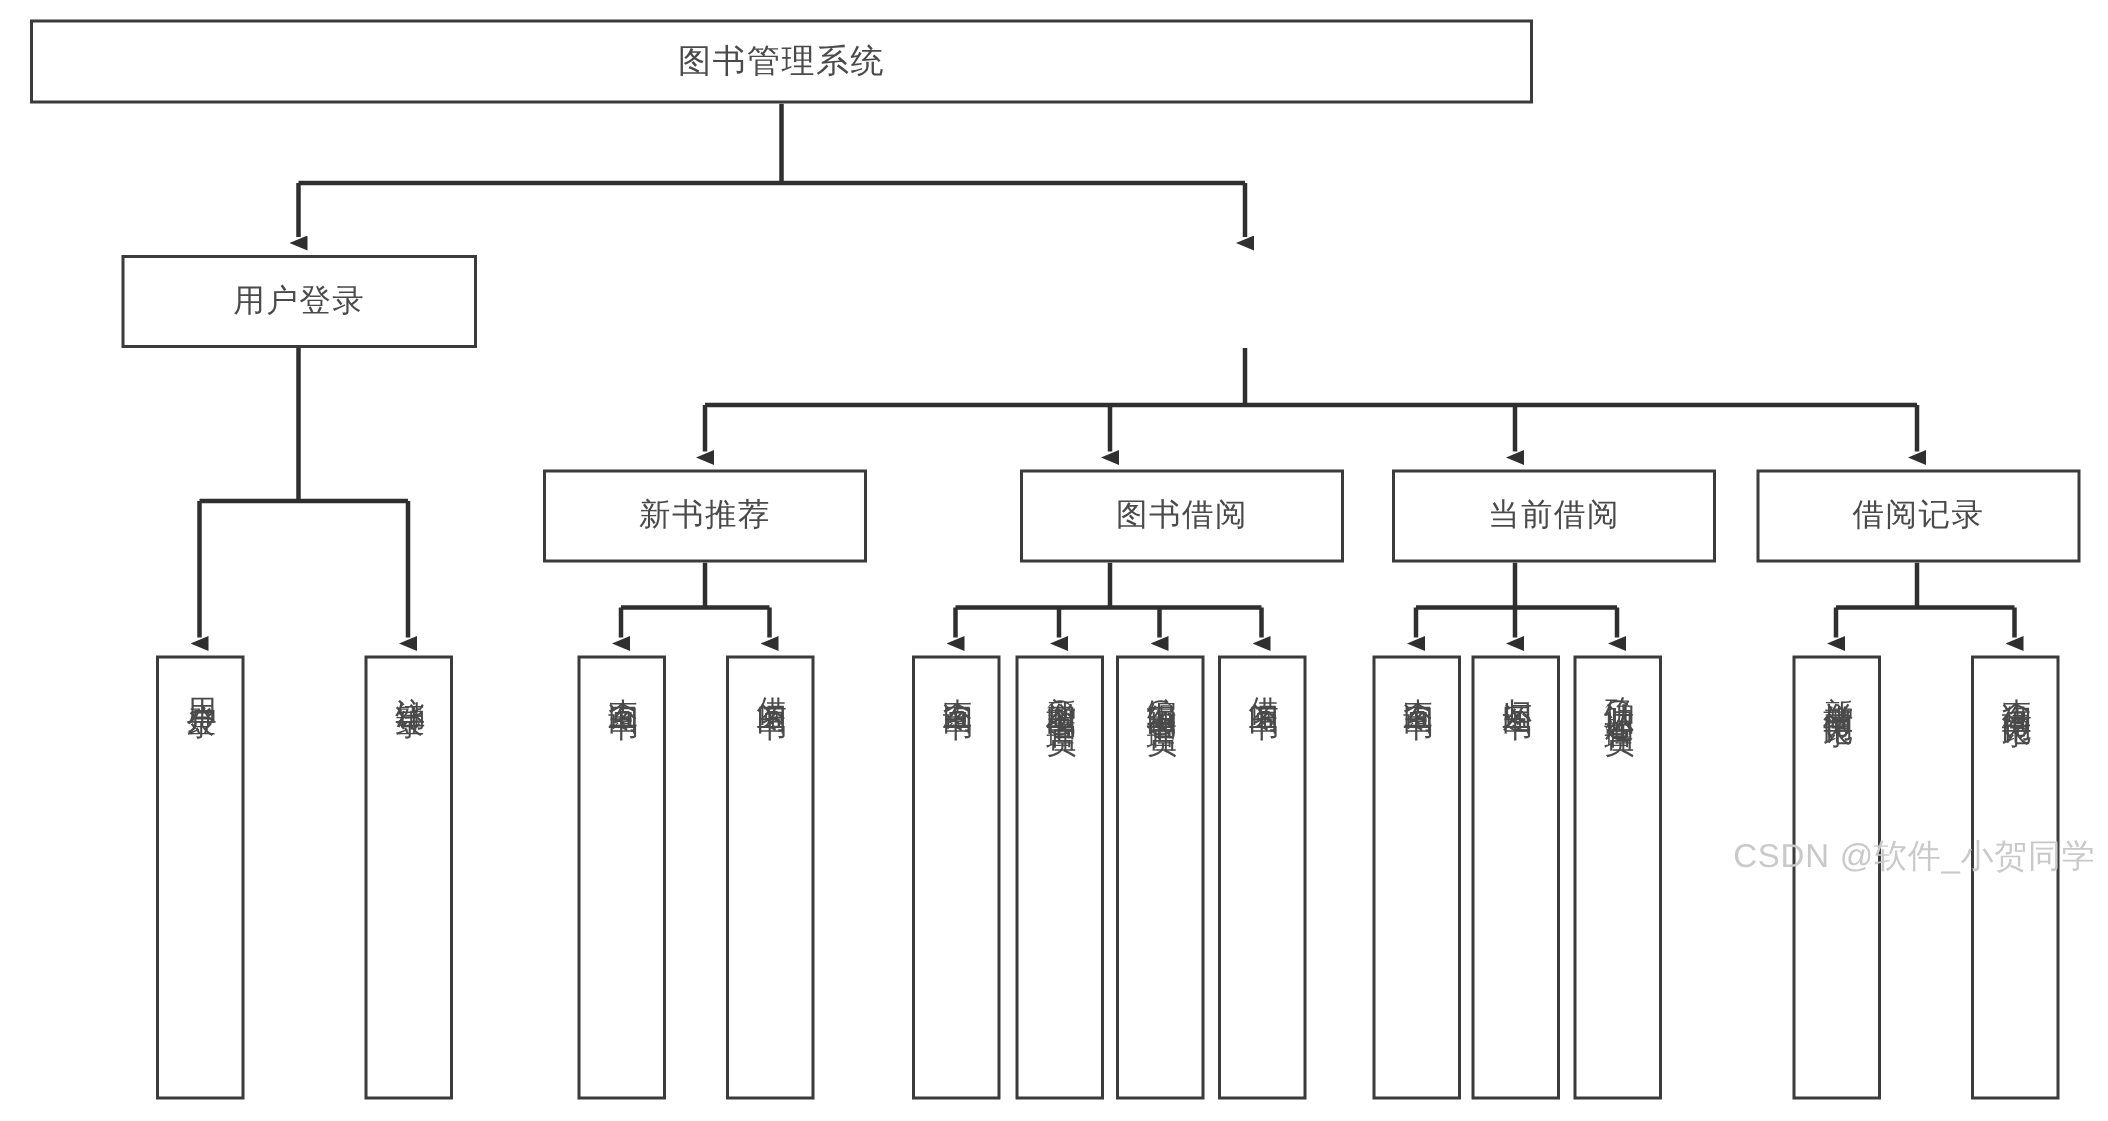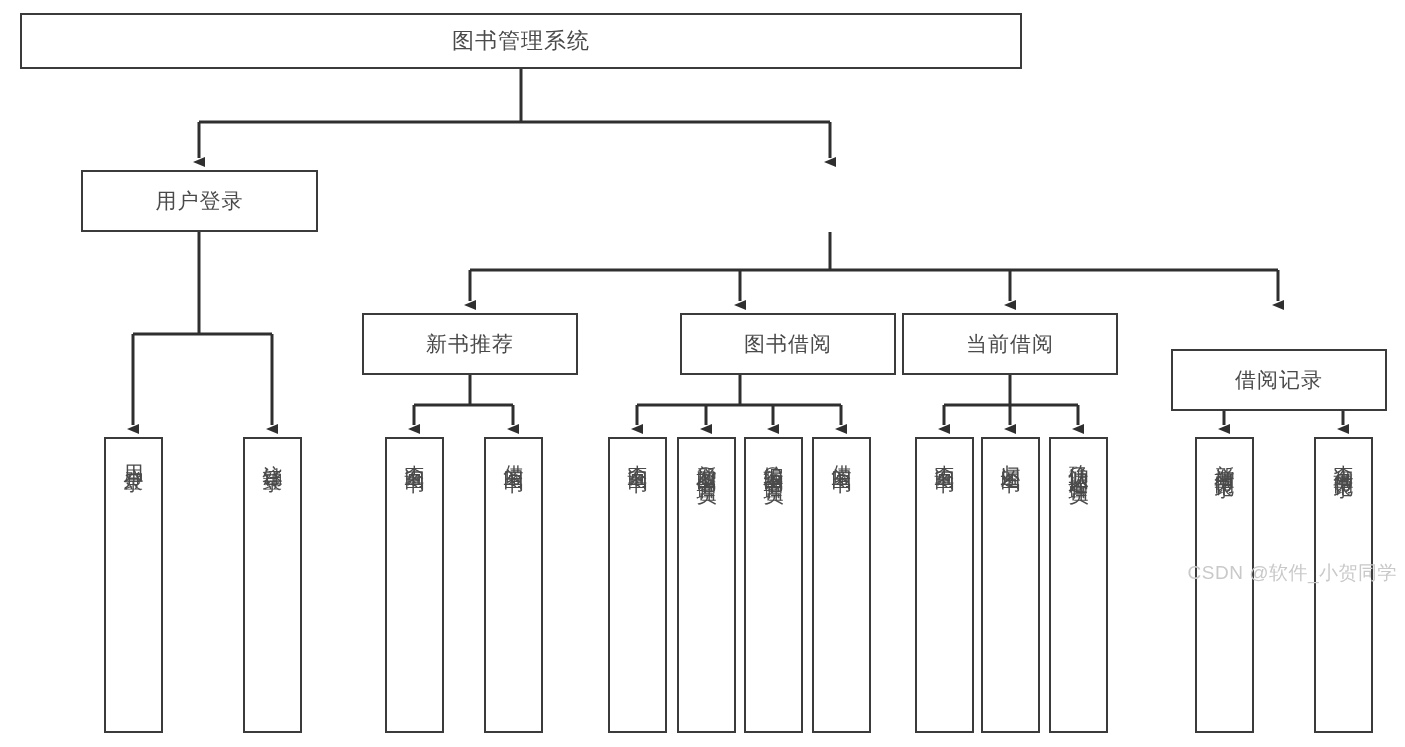--- a/index.html
+++ b/index.html
@@ -53,21 +53,21 @@
     white-space:normal;
   }
 
   
   #watermark{
     position:absolute;
     right:8px;
     bottom:4px;
     z-index:3;
     color:#c9c9c9;
-    font-size:19px;
+    font-size:22px;
     letter-spacing:0.5px;
     white-space:nowrap;
     pointer-events:none;
   }
 </style>
 </head>
 <body>
 
 <div id="diagram-root">
 
@@ -128,24 +128,24 @@
   <div class="node level2" style="left:81px;top:170px;width:237px;height:62px;">
     <span class="label">用户登录</span>
   </div>
 
   <div class="node level3" style="left:362px;top:313px;width:216px;height:62px;">
     <span class="label">新书推荐</span>
   </div>
   <div class="node level3" style="left:632px;top:313px;width:216px;height:62px;margin-left:48px;">
     <span class="label">图书借阅</span>
   </div>
-  <div class="node level3" style="left:902px;top:313px;width:216px;height:62px;">
+  <div class="node level3" style="left:928px;top:313px;width:216px;height:62px;">
     <span class="label">当前借阅</span>
   </div>
-  <div class="node level3" style="left:1171px;top:313px;width:216px;height:62px;margin-top:36px;">
+  <div class="node level3" style="left:1171px;top:313px;width:216px;height:62px;">
     <span class="label">借阅记录</span>
   </div>
 
   <div class="node leaf" style="left:104px;top:437px;width:59px;height:296px;">
     <span class="label">用户登录</span>
   </div>
   <div class="node leaf" style="left:243px;top:437px;width:59px;height:296px;">
     <span class="label">注销登录</span>
   </div>
 

